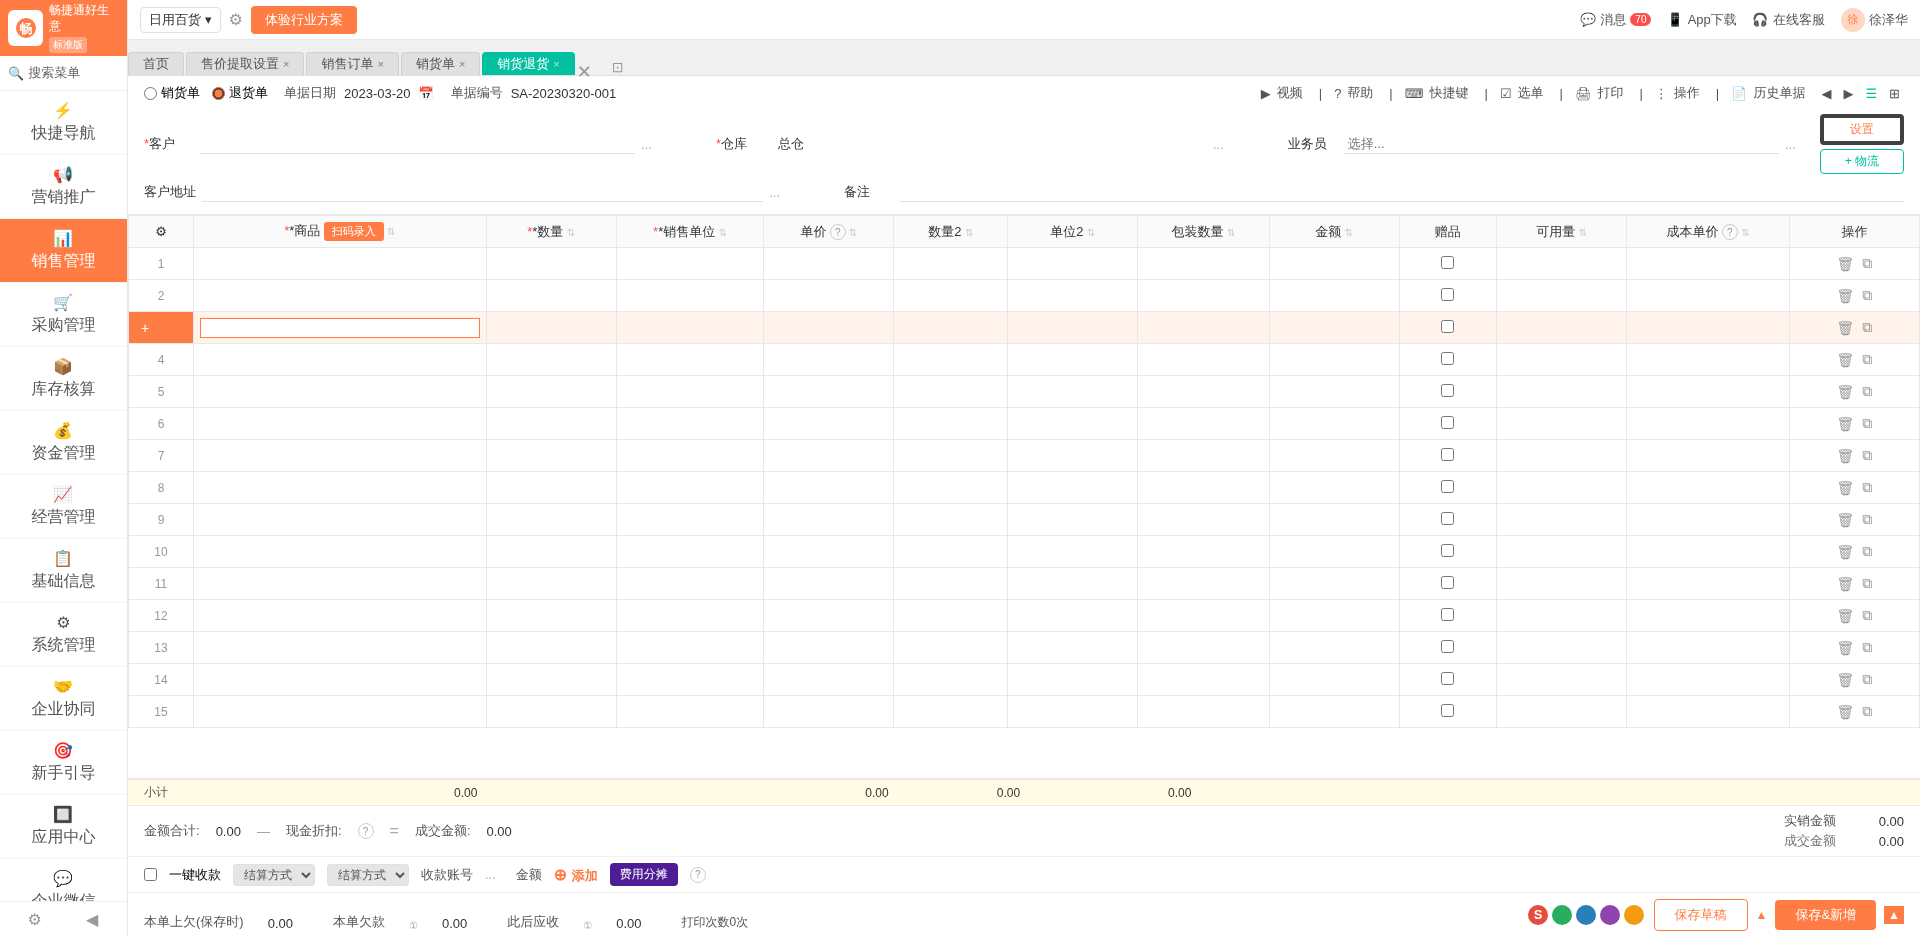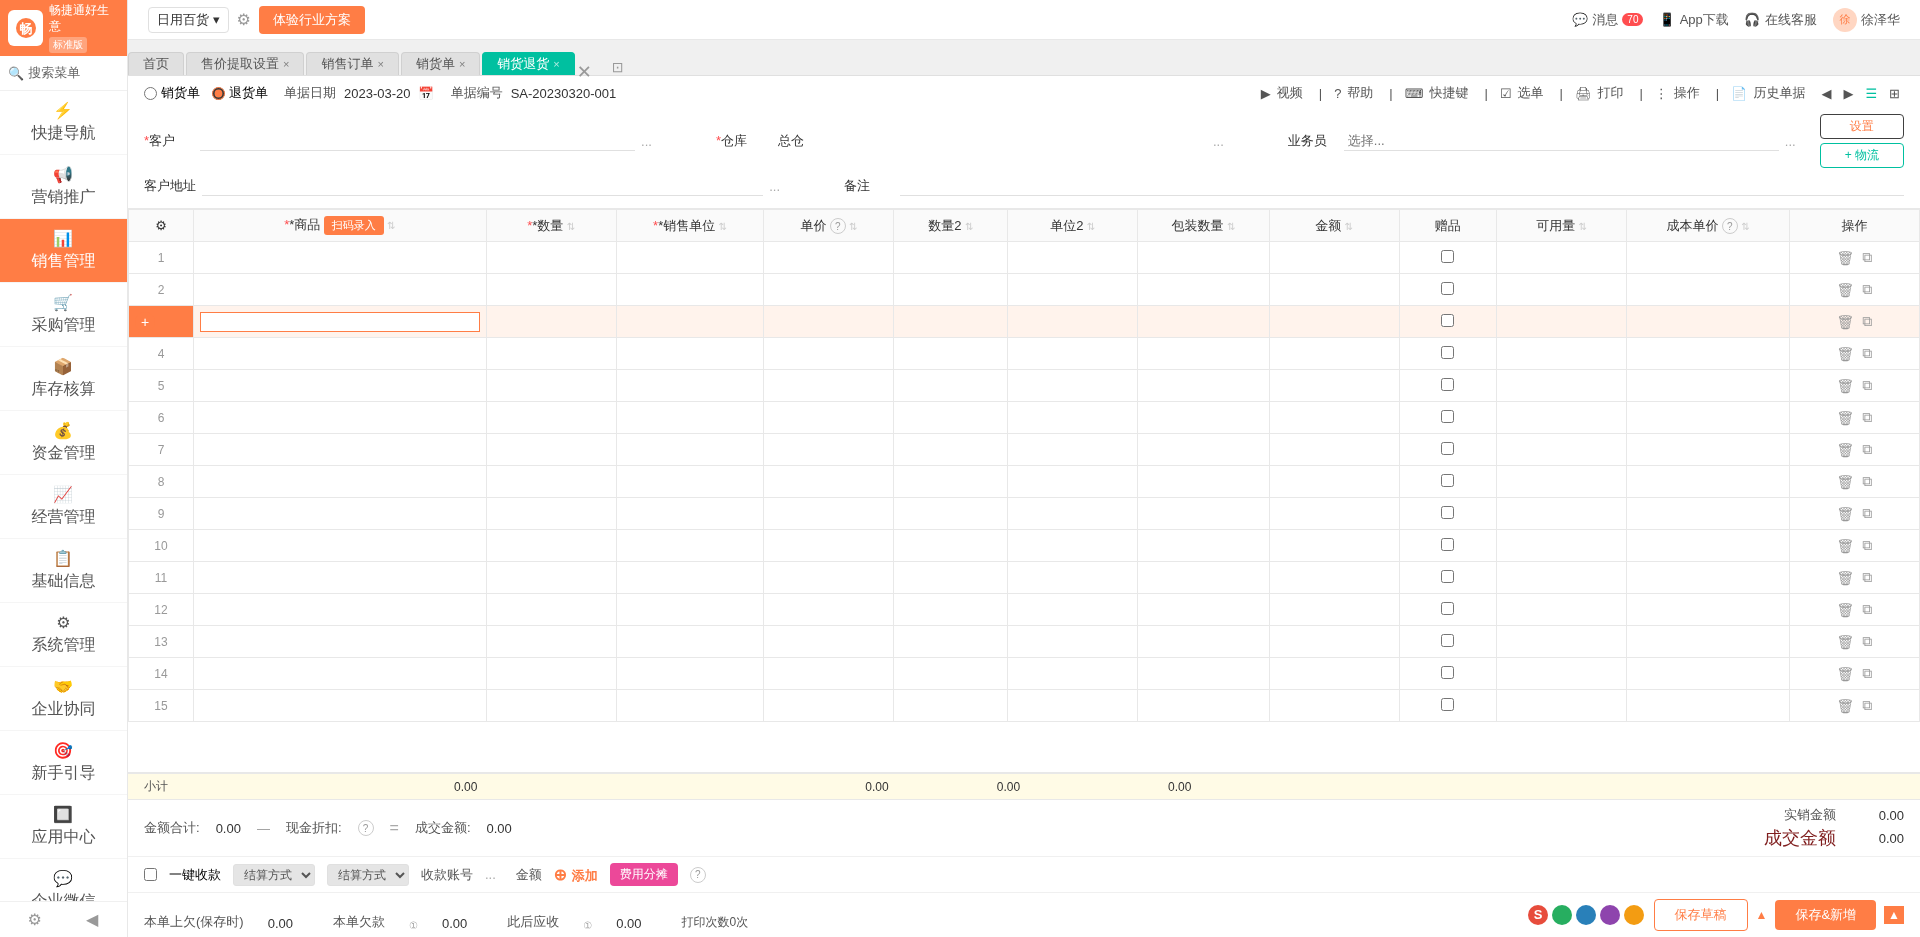--- a/index.html
+++ b/index.html
@@ -17,21 +17,21 @@
     .sidebar-item.active { background: #ff7d45; color: #fff; }
     .sidebar-item .nav-icon { font-size: 16px; }
     .sidebar-item .nav-label { font-size: 16px; text-align: center; }
     .sidebar-bottom { display: flex; padding: 8px; gap: 4px; border-top: 1px solid #f0f0f0; }
     .sidebar-bottom button { flex: 1; border: none; background: none; cursor: pointer; font-size: 16px; color: #999; }
 
     
     .main { flex: 1; display: flex; flex-direction: column; overflow: hidden; }
 
     
-    .topbar { height: 40px; background: #fff; border-bottom: 1px solid #e8e8e8; display: flex; align-items: center; justify-content: space-between; padding: 0 20px; flex-shrink: 0; }
+    .topbar { height: 40px; background: #fff; border-bottom: 1px solid #e8e8e8; display: flex; align-items: center; justify-content: space-between; padding: 0 12px; flex-shrink: 0; }
     .topbar-left { display: flex; align-items: center; gap: 8px; }
     .topbar-select { border: 1px solid #e0e0e0; border-radius: 4px; padding: 3px 8px; font-size: 12px; color: #333; background: #fff; display: flex; align-items: center; gap: 4px; cursor: pointer; }
     .topbar-settings { color: #999; cursor: pointer; font-size: 16px; }
     .btn-orange { background: #ff7d45; color: #fff; border: none; border-radius: 4px; padding: 5px 14px; cursor: pointer; font-size: 13px; }
     .topbar-right { display: flex; align-items: center; gap: 16px; }
     .topbar-right-item { display: flex; align-items: center; gap: 4px; cursor: pointer; color: #555; font-size: 12px; }
     .badge { background: #ff4d4f; color: #fff; border-radius: 10px; font-size: 10px; padding: 1px 5px; min-width: 18px; text-align: center; }
     .avatar { width: 24px; height: 24px; border-radius: 50%; background: #ffd6c2; display: flex; align-items: center; justify-content: center; font-size: 11px; color: #ff7d45; }
 
     
@@ -47,21 +47,21 @@
     .doc-header { background: #fff; padding: 8px 16px; border-bottom: 1px solid #e8e8e8; flex-shrink: 0; }
     .doc-type-row { display: flex; align-items: center; gap: 16px; margin-bottom: 8px; }
     .radio-group { display: flex; align-items: center; gap: 12px; }
     .radio-item { display: flex; align-items: center; gap: 4px; cursor: pointer; }
     .radio-item input[type=radio] { accent-color: #ff7d45; }
     .doc-form-row { display: flex; align-items: center; gap: 24px; padding: 4px 0; }
     .form-field { display: flex; align-items: center; gap: 6px; flex: 1; }
     .form-field label { color: #333; white-space: nowrap; min-width: 50px; }
     .form-field input { border: none; border-bottom: 1px solid #e0e0e0; padding: 3px 6px; flex: 1; font-size: 13px; color: #333; outline: none; }
     .form-field .dots { color: #aaa; margin-left: auto; cursor: pointer; }
-    .btn-settings { background: #fff; border: 1px solid #404040; color: #ff7d45; border-radius: 4px; padding: 3px 10px; cursor: pointer; font-size: 12px; }
+    .btn-settings { background: #fff; border: 4px solid #404040; color: #ff7d45; border-radius: 4px; padding: 3px 10px; cursor: pointer; font-size: 12px; }
     .btn-add-logistics { background: #fff; border: 1px solid #00c0a0; color: #00c0a0; border-radius: 4px; padding: 3px 24px; cursor: pointer; font-size: 12px; }
 
     
     .table-container { flex: 1; overflow: auto; background: #fff; }
     .data-table { width: 100%; border-collapse: collapse; min-width: 1300px; }
     .data-table th { background: #fafafa; border: 1px solid #e8e8e8; padding: 6px 8px; font-weight: 500; color: #333; text-align: center; white-space: nowrap; font-size: 12px; position: sticky; top: 0; z-index: 5; }
     .data-table td { border: 1px solid #e8e8e8; padding: 4px 6px; text-align: center; font-size: 12px; color: #333; height: 32px; }
     .data-table tr.row-active td { background: #fff3ec; }
     .data-table tr.row-active td:first-child { background: #ff7d45; color: #fff; }
     .row-num { color: #999; font-size: 12px; }
@@ -70,21 +70,21 @@
     .barcode-btn { background: #ff7d45; color: #fff; border: none; border-radius: 3px; padding: 2px 8px; font-size: 11px; cursor: pointer; }
     .table-footer { background: #fffbe6; border-top: 2px solid #e8e8e8; padding: 4px 8px; display: flex; align-items: center; flex-shrink: 0; }
     .footer-label { font-size: 12px; color: #555; padding: 0 8px; }
     .footer-val { font-size: 12px; color: #333; padding: 0 20px 0 8px; }
     .col-action { display: flex; align-items: center; justify-content: center; gap: 4px; }
     .icon-btn { border: none; background: none; cursor: pointer; font-size: 14px; color: #999; padding: 2px; }
     .dash { color: #999; }
     .payment-select { border: 1px solid #e0e0e0; border-radius: 3px; padding: 2px 6px; font-size: 12px; color: #555; background: #e5e5e5; }
     .btn-save-draft { background: #fff; border: 1px solid #ff7d45; color: #ff7d45; border-radius: 4px; padding: 6px 20px; cursor: pointer; font-size: 13px; }
     .btn-save-new { background: #ff7d45; color: #fff; border: none; border-radius: 4px; padding: 6px 20px; cursor: pointer; font-size: 13px; }
-    .fees-btn { background: #ec4899; color: #fff; border: none; border-radius: 4px; padding: 3px 10px; cursor: pointer; font-size: 12px; }
+    .fees-btn { background: #4c1d95; color: #fff; border: none; border-radius: 4px; padding: 3px 10px; cursor: pointer; font-size: 12px; }
 
     .bottom-combined { display: flex; flex-direction: column; background: #fff; border-top: 1px solid #e8e8e8; flex-shrink: 0; position: relative; }
     .bottom-row1 { display: flex; align-items: center; padding: 6px 16px; gap: 16px; border-bottom: 1px solid #f0f0f0; }
     .bottom-row2 { display: flex; align-items: center; padding: 6px 16px; gap: 12px; }
     .bottom-row3 { display: flex; align-items: flex-end; padding: 6px 16px; gap: 24px; border-top: 1px solid #f0f0f0; }
 
     .help-circle { display: inline-flex; align-items: center; justify-content: center; width: 16px; height: 16px; border-radius: 50%; border: 1px solid #ccc; font-size: 10px; color: #999; cursor: pointer; }
     .eq-sign { color: #aaa; font-size: 16px; }
     .add-btn { background: none; border: none; cursor: pointer; color: #ff7d45; font-size: 16px; font-weight: bold; }
 
@@ -710,21 +710,21 @@
         <span class="eq-sign">=</span>
         <span style="color:#555;">成交金额:</span>
         <span style="color:#333;font-weight:500;">0.00</span>
 
         <div style="margin-left:auto;display:flex;flex-direction:column;gap:2px;align-items:flex-end;">
           <div style="display:flex;gap:8px;align-items:center;">
             <span style="color:#555;font-size:13px;">实销金额</span>
             <span style="color:#333;font-weight:500;min-width:60px;text-align:right;">0.00</span>
           </div>
           <div style="display:flex;gap:8px;align-items:center;">
-            <span style="color:#7f1d1d;font-size:18px;">成交金额</span>
+            <span style="color:#737373;font-size:13px;">成交金额</span>
             <span style="color:#333;font-weight:500;min-width:60px;text-align:right;">0.00</span>
           </div>
         </div>
       </div>
 
       <div class="bottom-row2">
         <input type="checkbox" style="">
         <span>一键收款</span>
         <select class="payment-select">
           <option>结算方式</option>

